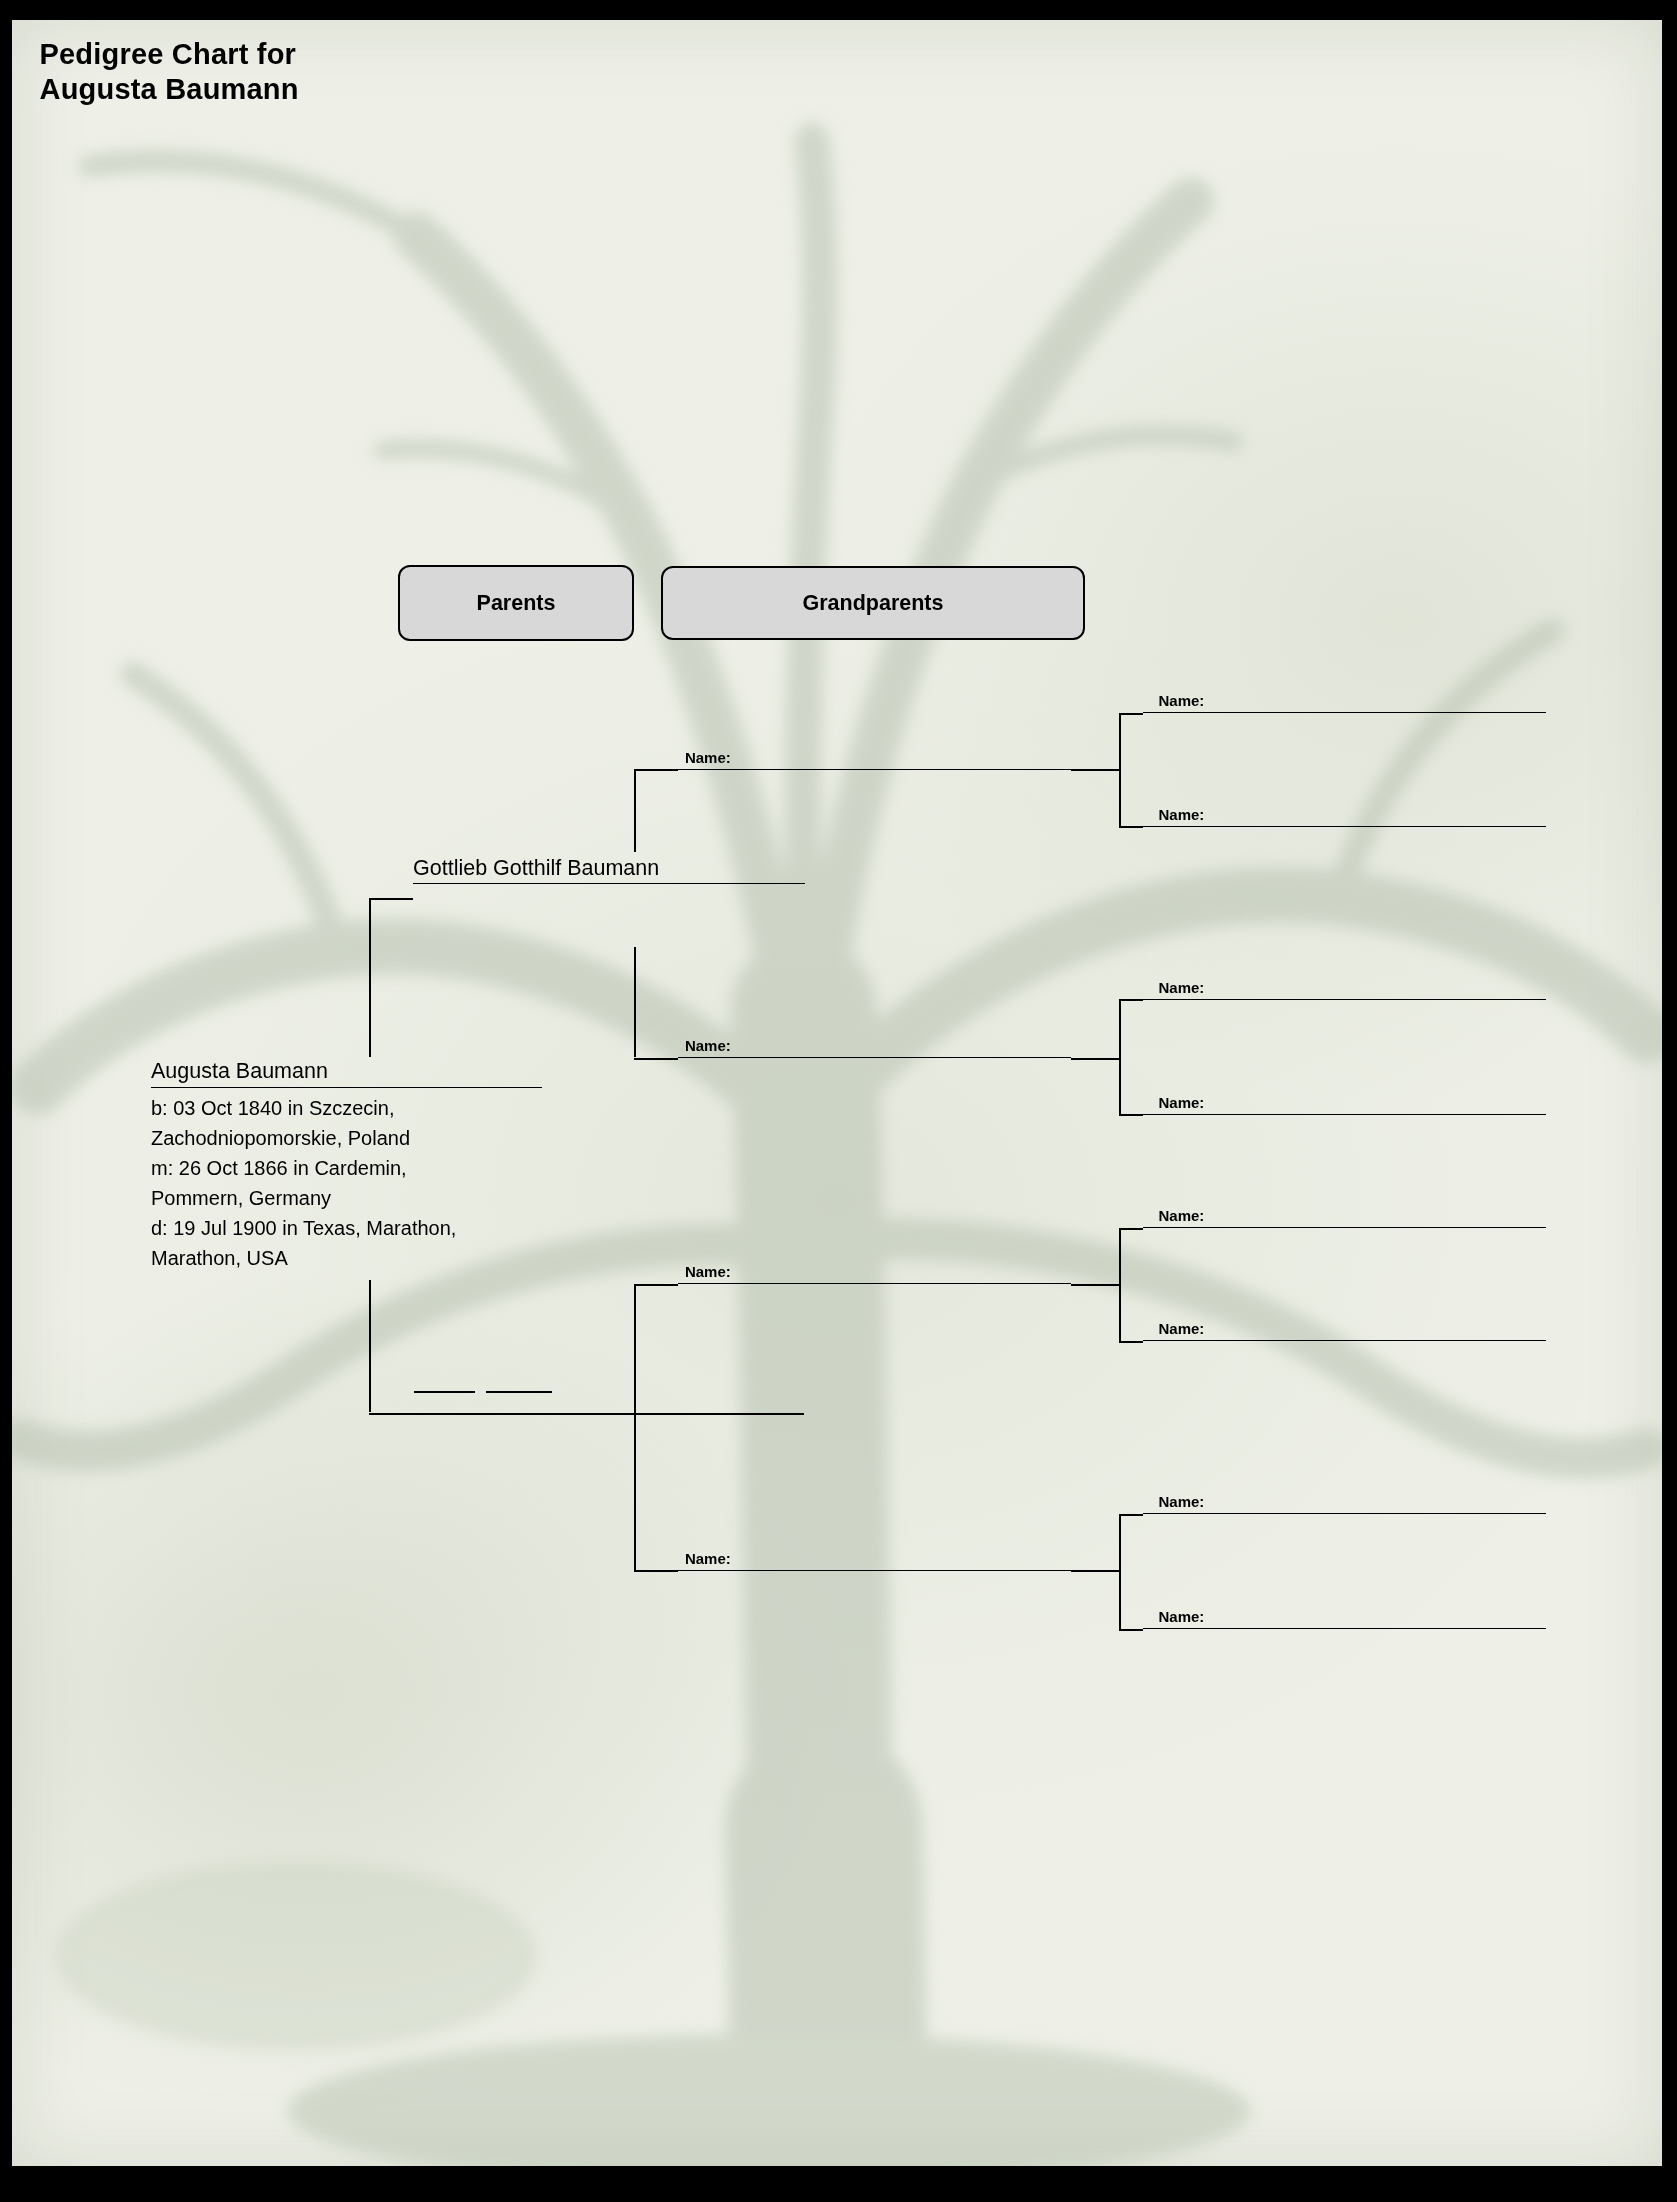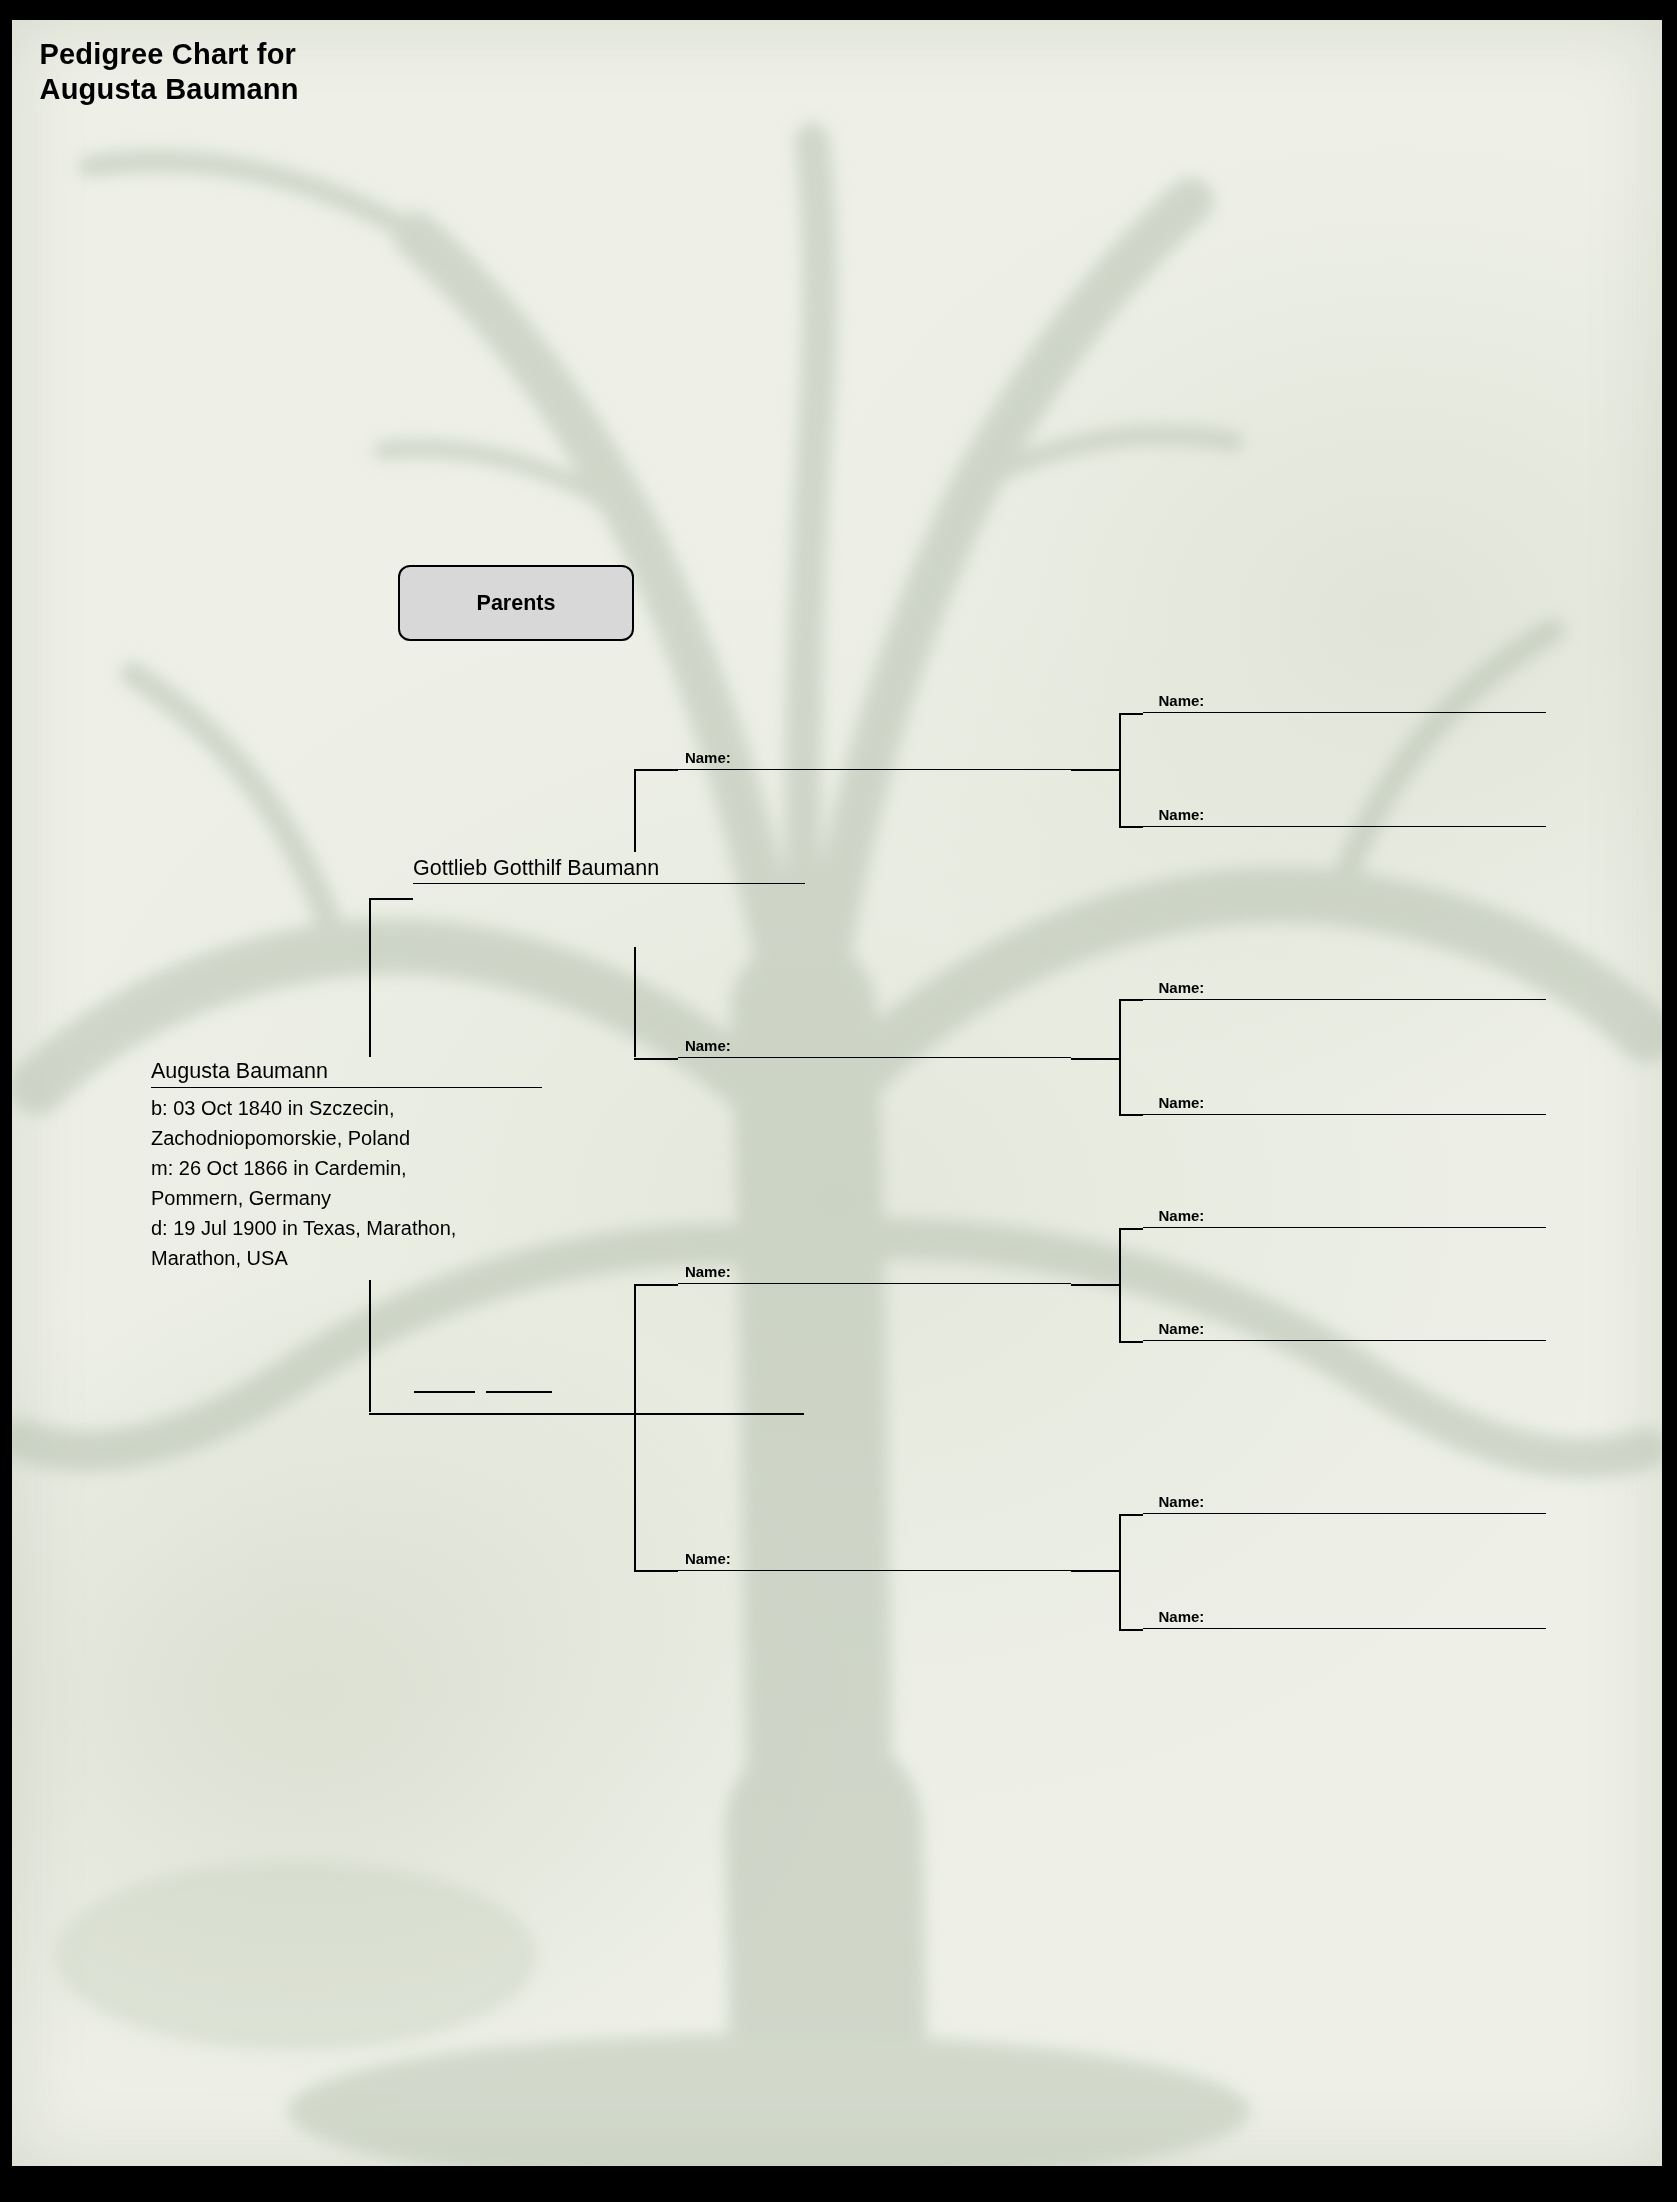--- a/index.html
+++ b/index.html
@@ -78,20 +78,21 @@
         <ellipse cx="330" cy="2250" rx="280" ry="110" fill="#c4cebc" stroke="none" opacity="0.7"></ellipse>
       </g>
     </svg>
 
     <div class="title">
       <div>Pedigree Chart for</div>
       <div>Augusta Baumann</div>
     </div>
 
     <div class="hbox" style="left:386px; top:545px; width:236px; height:76px;">Parents</div>
+    <div class="hbox" style="left:649px; top:546px; width:424px; height:74px;">Grandparents</div>
 
     <div class="entry" style="left:139px; top:1039px; width:391px;">
       <div class="pname">Augusta Baumann</div>
       <div class="pdetails">
         <div>b: 03 Oct 1840 in Szczecin,</div>
         <div>Zachodniopomorskie, Poland</div>
         <div>m: 26 Oct 1866 in Cardemin,</div>
         <div>Pommern, Germany</div>
         <div>d: 19 Jul 1900 in Texas, Marathon,</div>
         <div>Marathon, USA</div>

